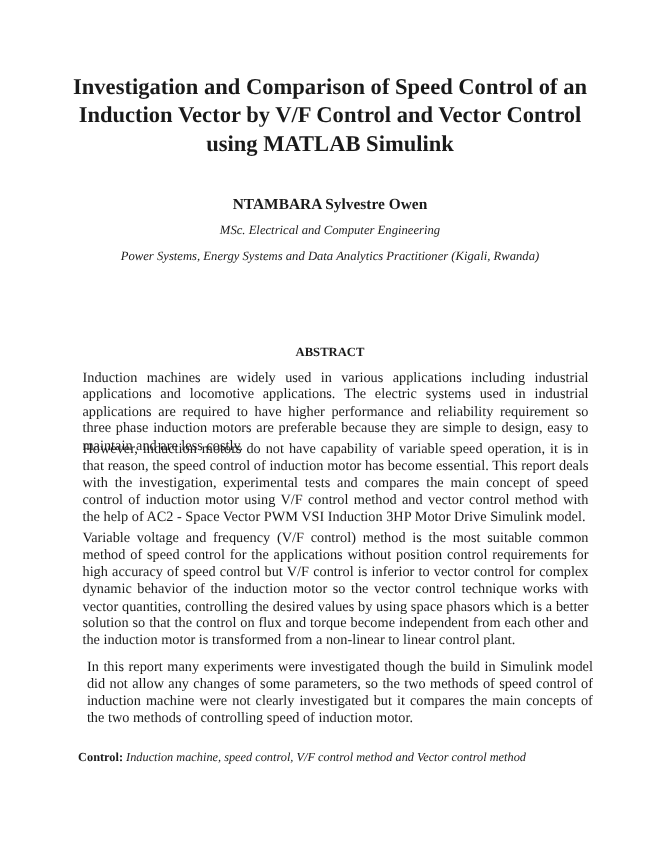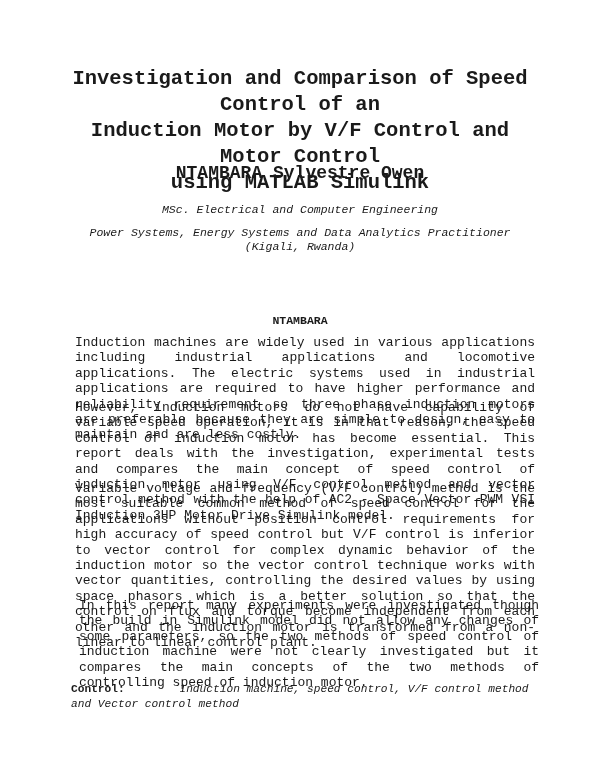--- a/index.html
+++ b/index.html
@@ -1,30 +1,30 @@
 <!DOCTYPE html>
 <html><head>
   <meta charset="utf-8">
   <style>
     html, body { margin: 0; padding: 0; background: #ffffff; }
     body { width: 600px; height: 776px; overflow: hidden; position: relative; }
     .page {
       position: absolute; left: 0; top: 0; width: 530px; height: 776px;
       background: #ffffff; color: #1a1a1a;
-      font-family: Liberation Mono, monospace;
+      font-family: Liberation Serif, serif;
     }
     .title {
       position: absolute; left: 60px; top: 66px; width: 480px;
       text-align: center; font-weight: bold; font-size: 20.5px; line-height: 26px;
       color: #1a1a1a;
     }
     .title span { display: block; }
     .author {
-      position: absolute; left: 60px; top: 164px; width: 480px;
-      text-align: center; font-weight: bold; font-size: 18px; line-height: 18px;
+      position: absolute; left: 60px; top: 178px; width: 480px;
+      text-align: center; font-weight: bold; font-size: 14px; line-height: 18px;
     }
     .affil {
       position: absolute; left: 60px; width: 480px; text-align: center;
       font-style: italic; font-size: 11.5px; line-height: 14px;
     }
     .affil.l1 { top: 203px; }
     .affil.l2 { top: 226px; }
     .affil.l3 { top: 249px; }
     .ack {
       position: absolute; left: 60px; top: 271px; width: 480px; text-align: center;
@@ -41,39 +41,39 @@
     }
     .p1 { top: 335px; }
     .p2 { top: 400px; }
     .p3 { top: 481px; }
     .p4 { top: 594px; }
     .keywords {
       position: absolute; left: 71px; top: 682px; width: 460px;
       font-size: 11.2px; line-height: 15px;
     }
     .keywords b { font-weight: bold; }
-    .keywords i { font-style: italic; margin-left: 48px; }
+    .keywords i { font-style: italic; }
   </style>
 </head>
 <body>
 
 <div class="page">
   <div class="title">
     <span>Investigation and Comparison of Speed Control of an</span>
-    <span>Induction Motor by V/F Control and Motor Control</span>
+    <span>Induction Vector by V/F Control and Vector Control</span>
     <span>using MATLAB Simulink</span>
   </div>
 
   <div class="author">NTAMBARA Sylvestre Owen</div>
 
   <div class="affil l2">Power Systems, Energy Systems and Data Analytics Practitioner (Kigali, Rwanda)</div>
   <div class="affil l1">MSc. Electrical and Computer Engineering</div>
 
 
-  <div class="abstract-heading">NTAMBARA</div>
+  <div class="abstract-heading">ABSTRACT</div>
 
   <p class="para p1" style="margin:0">Induction machines are widely used in various applications including industrial applications and locomotive applications. The electric systems used in industrial applications are required to have higher performance and reliability requirement so three phase induction motors are preferable because they are simple to design, easy to maintain and are less costly.</p>
   <p class="para p2" style="margin:0">However, induction motors do not have capability of variable speed operation, it is in that reason, the speed control of induction motor has become essential. This report deals with the investigation, experimental tests and compares the main concept of speed control of induction motor using V/F control method and vector control method with the help of AC2 - Space Vector PWM VSI Induction 3HP Motor Drive Simulink model.</p>
   <p class="para p3" style="margin:0">Variable voltage and frequency (V/F control) method is the most suitable common method of speed control for the applications without position control requirements for high accuracy of speed control but V/F control is inferior to vector control for complex dynamic behavior of the induction motor so the vector control technique works with vector quantities, controlling the desired values by using space phasors which is a better solution so that the control on flux and torque become independent from each other and the induction motor is transformed from a non-linear to linear control plant.</p>
   <p class="para p4" style="margin:4px">In this report many experiments were investigated though the build in Simulink model did not allow any changes of some parameters, so the two methods of speed control of induction machine were not clearly investigated but it compares the main concepts of the two methods of controlling speed of induction motor.</p>
 
   <div class="keywords"><b>Control:</b><i> Induction machine, speed control, V/F control method and Vector control method</i></div>
 </div>
 
 </body></html>

